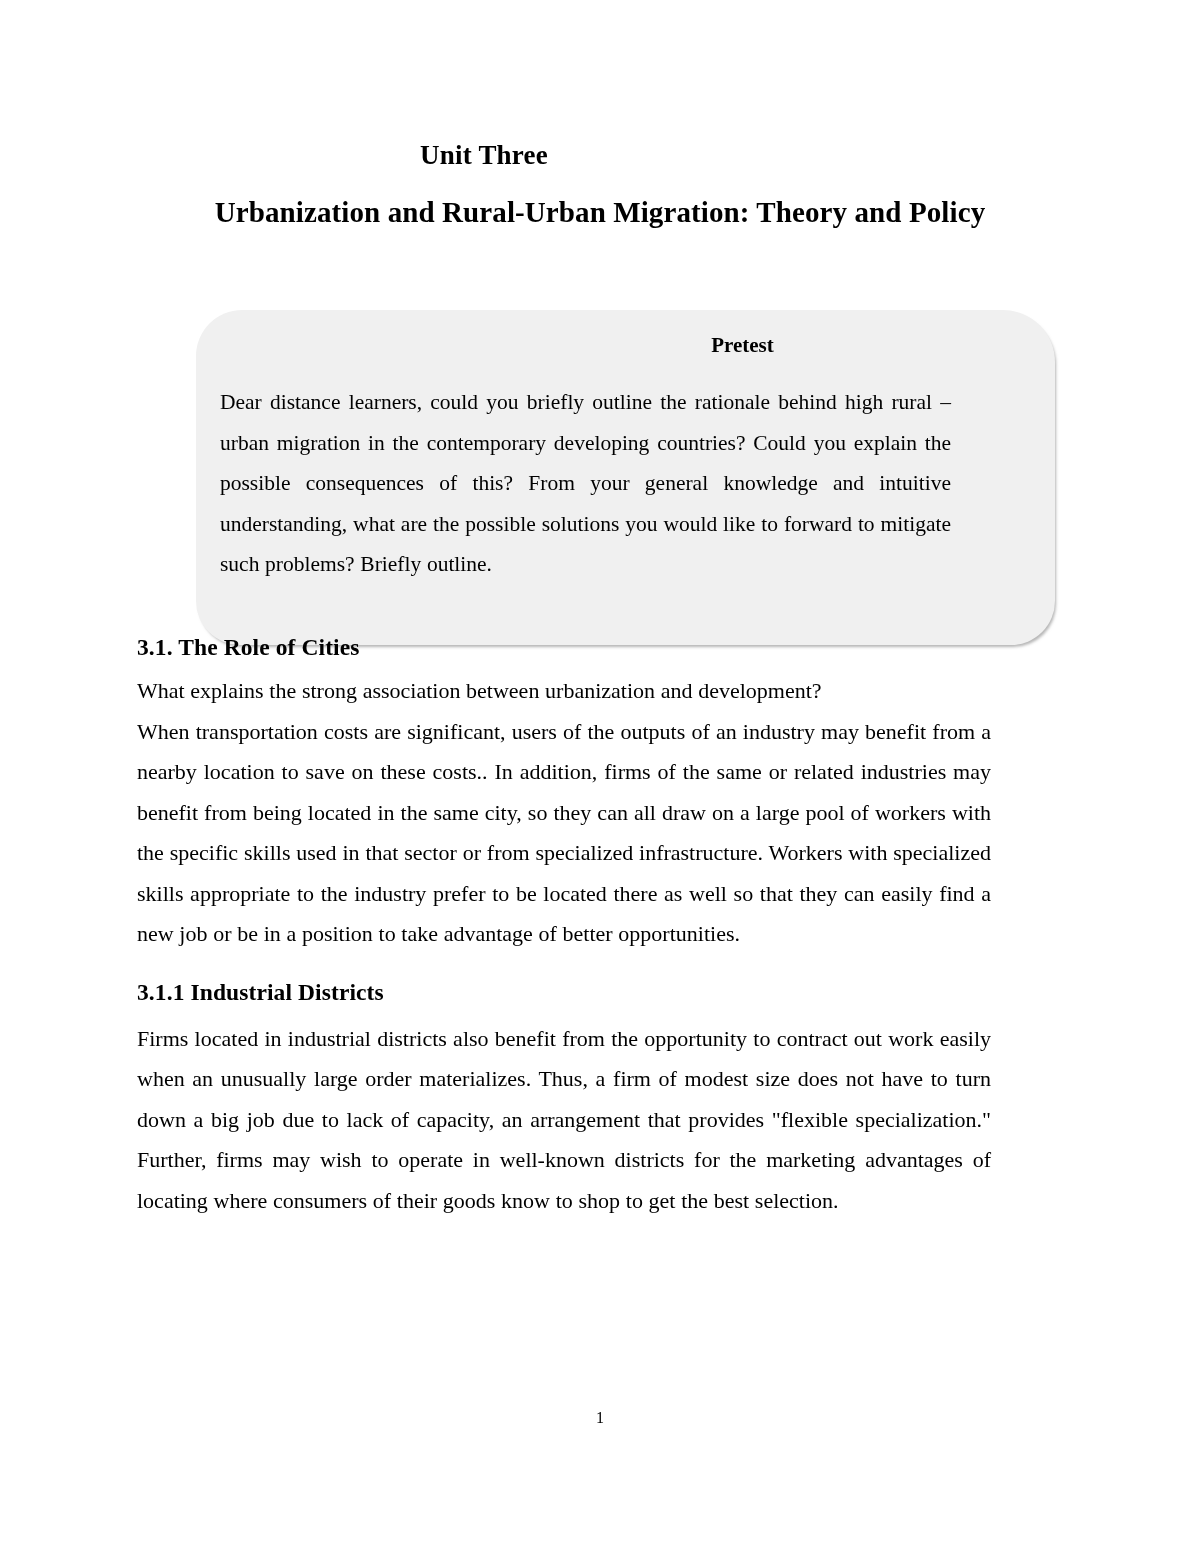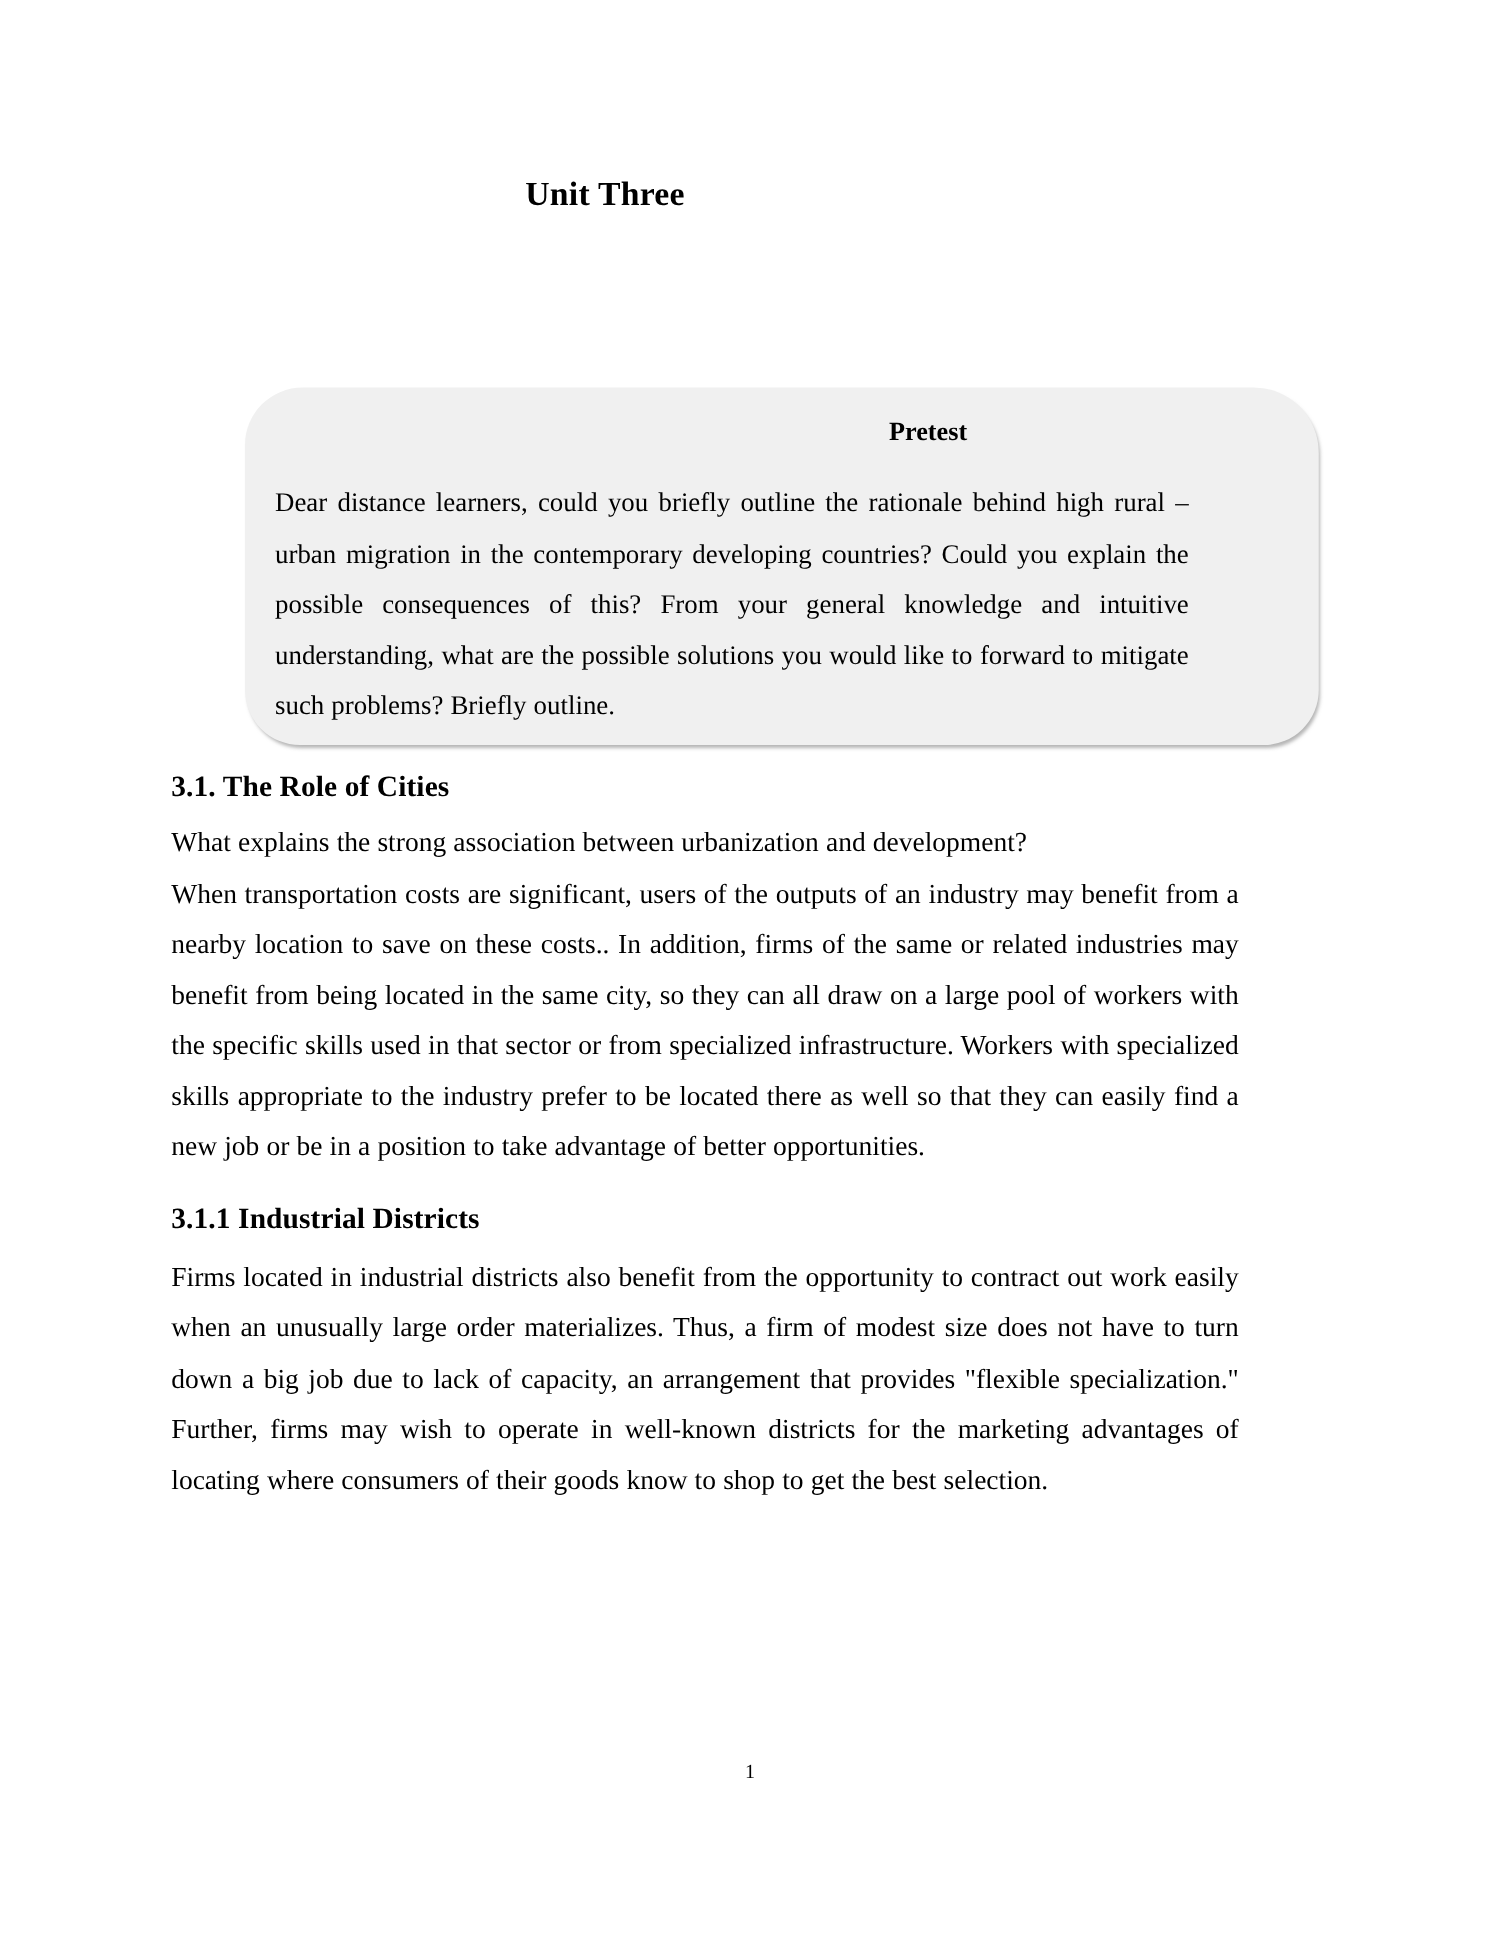--- a/index.html
+++ b/index.html
@@ -47,21 +47,21 @@
     letter-spacing: 0.1px;
     line-height: 36px;
   }
 
   
   .pretest-box {
     position: absolute;
     left: 196px;
     top: 310px;
     width: 859px;
-    height: 286px;
+    height: 335px;
     background: #f0f0f0;
     border-radius: 46px 52px 44px 44px;
     box-shadow: 2px 3px 3px -1px rgba(120,120,120,0.55);
     box-sizing: border-box;
   }
   .pretest-heading {
     position: absolute;
     left: 0;
     top: 21px;
     width: 100%;
@@ -94,21 +94,21 @@
     width: 854px;
   }
 
   h2.section {
     margin: 0;
     font-size: 23.5px;
     font-weight: bold;
     line-height: 30px;
     letter-spacing: 0.1px;
   }
-  h2.sec-3-1   { margin-top: 0px;  margin-bottom: 9px; }
+  h2.sec-3-1   { margin-top: 17px;  margin-bottom: 9px; }
   h2.sec-3-1-1 { margin-top: 22px; margin-bottom: 12px; }
 
   p.para {
     margin: 0;
     font-size: 22px;
     line-height: 40.5px;
     text-align: justify;
     text-justify: inter-word;
     word-spacing: 0.2px;
   }
@@ -126,20 +126,21 @@
     line-height: 20px;
   }
 </style>
 </head>
 <body>
 
 <div class="page">
 
   <div class="doc-title-1">Unit Three</div>
 
+  <div class="doc-title-2">Urbanization and Rural-Urban Migration: Theory and Policy</div>
 
   <div class="pretest-box">
     <div class="pretest-heading">Pretest</div>
     <div class="pretest-body">Dear distance learners, could you briefly outline the rationale behind high rural – urban migration in the contemporary developing countries? Could you explain the possible consequences of this? From your general knowledge and intuitive understanding, what are the possible solutions you would like to forward to mitigate such problems?  Briefly outline.</div>
   </div>
 
   <div class="content">
 
     <h2 class="section sec-3-1">3.1. The Role of Cities</h2>
 

